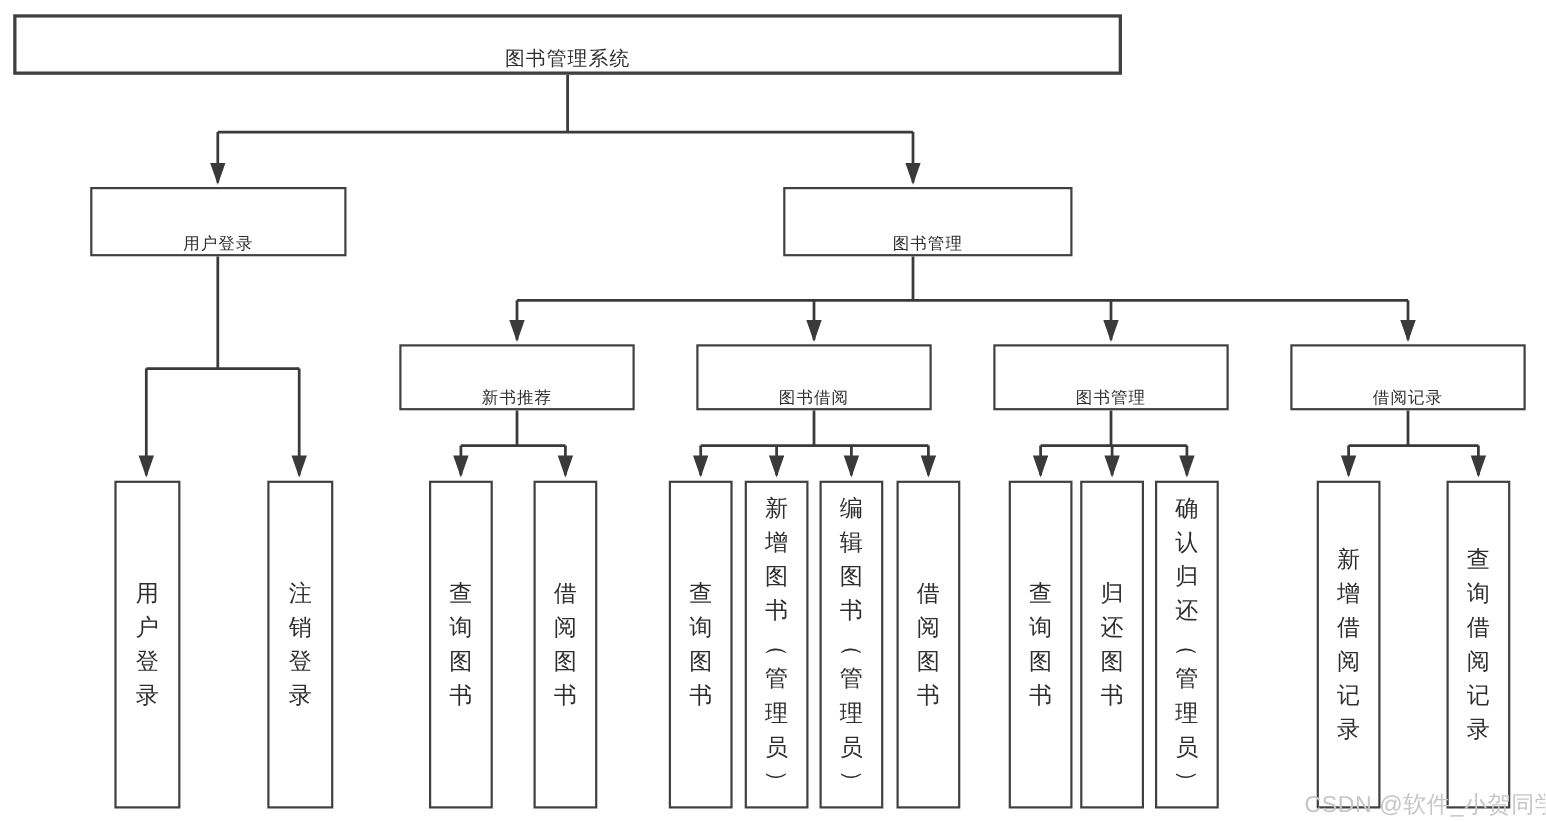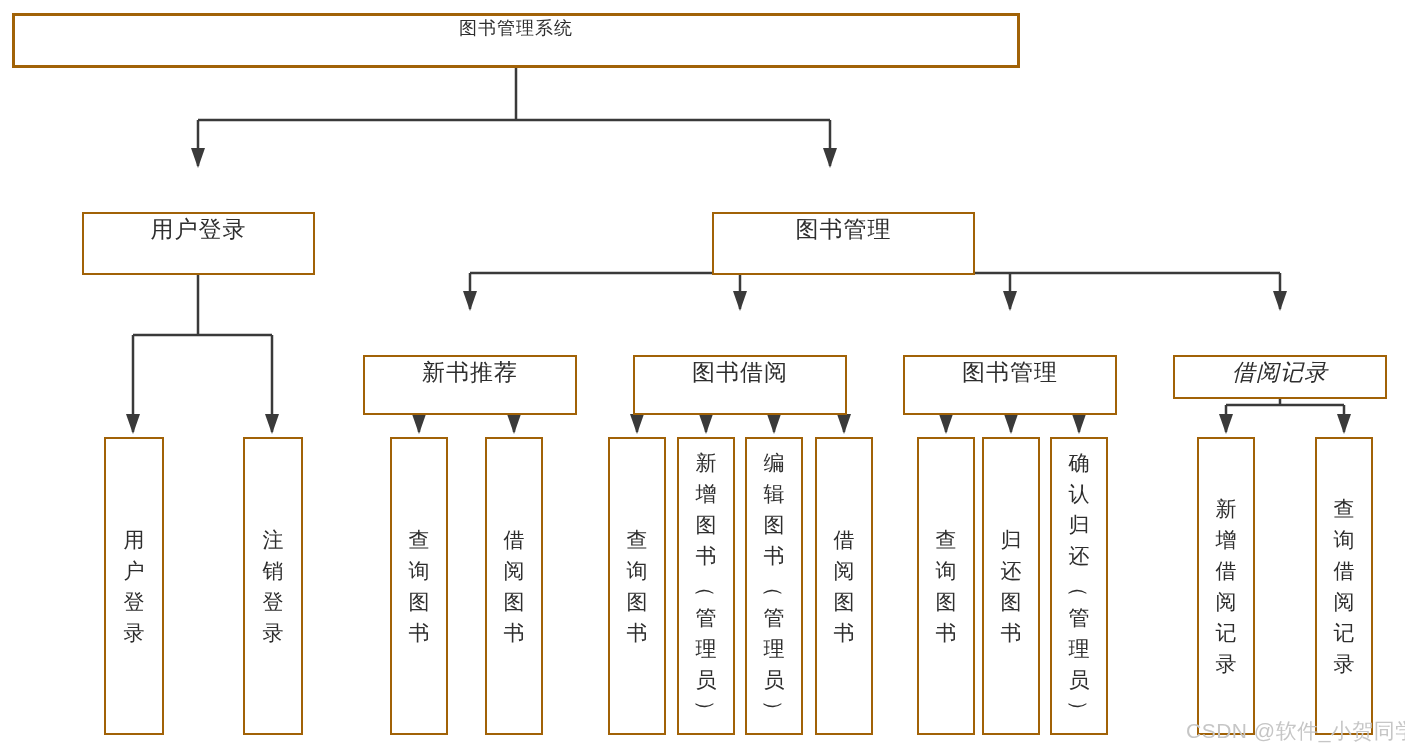--- a/index.html
+++ b/index.html
@@ -12,27 +12,27 @@
   }
   #connectors{
     position:absolute;left:0;top:0;z-index:1;
     pointer-events:none;
   }
   .line{stroke:#3a3a3a;stroke-width:2.5;fill:none;}
   .box{
     position:absolute;
     box-sizing:border-box;
     background:#ffffff;
-    border:2px solid #a16207;
-    display:flex;align-items:flex-start;justify-content:center;
+    border:2px solid #404040;
+    display:flex;align-items:flex-end;justify-content:center;
     z-index:2;
     color:#2e2e2e;
   }
   .root{border-width:3px;font-size:18px;letter-spacing:1px;}
-  .hnode{font-size:23px;letter-spacing:1px;margin-top:42px;}
+  .hnode{font-size:15px;letter-spacing:1px;}
   .vbox{
     width:58px;height:298px;top:437px;
   }
   .vtext{
     display:flex;flex-direction:column;
     align-items:center;justify-content:center;
     height:100%;width:100%;
     font-size:21px;color:#2e2e2e;
   }
   .vchar{line-height:31px;display:block;}
@@ -98,21 +98,21 @@
 
   <div class="box hnode" style="left:633px;top:313px;width:214px;height:60px;">
     <span>图书借阅</span>
   </div>
   <div class="box hnode" style="left:363px;top:313px;width:214px;height:60px;">
     <span>新书推荐</span>
   </div>
   <div class="box hnode" style="left:903px;top:313px;width:214px;height:60px;">
     <span>图书管理</span>
   </div>
-  <div class="box hnode" style="left:1173px;top:313px;width:214px;height:44px;font-style:italic;">
+  <div class="box hnode" style="left:1173px;top:313px;width:214px;height:60px;">
     <span>借阅记录</span>
   </div>
 
   <div class="box vbox" style="left:104px;width:60px;">
     <div class="vtext">
         <span class="vchar">用</span>
         <span class="vchar">户</span>
         <span class="vchar">登</span>
         <span class="vchar">录</span>
       </div>

